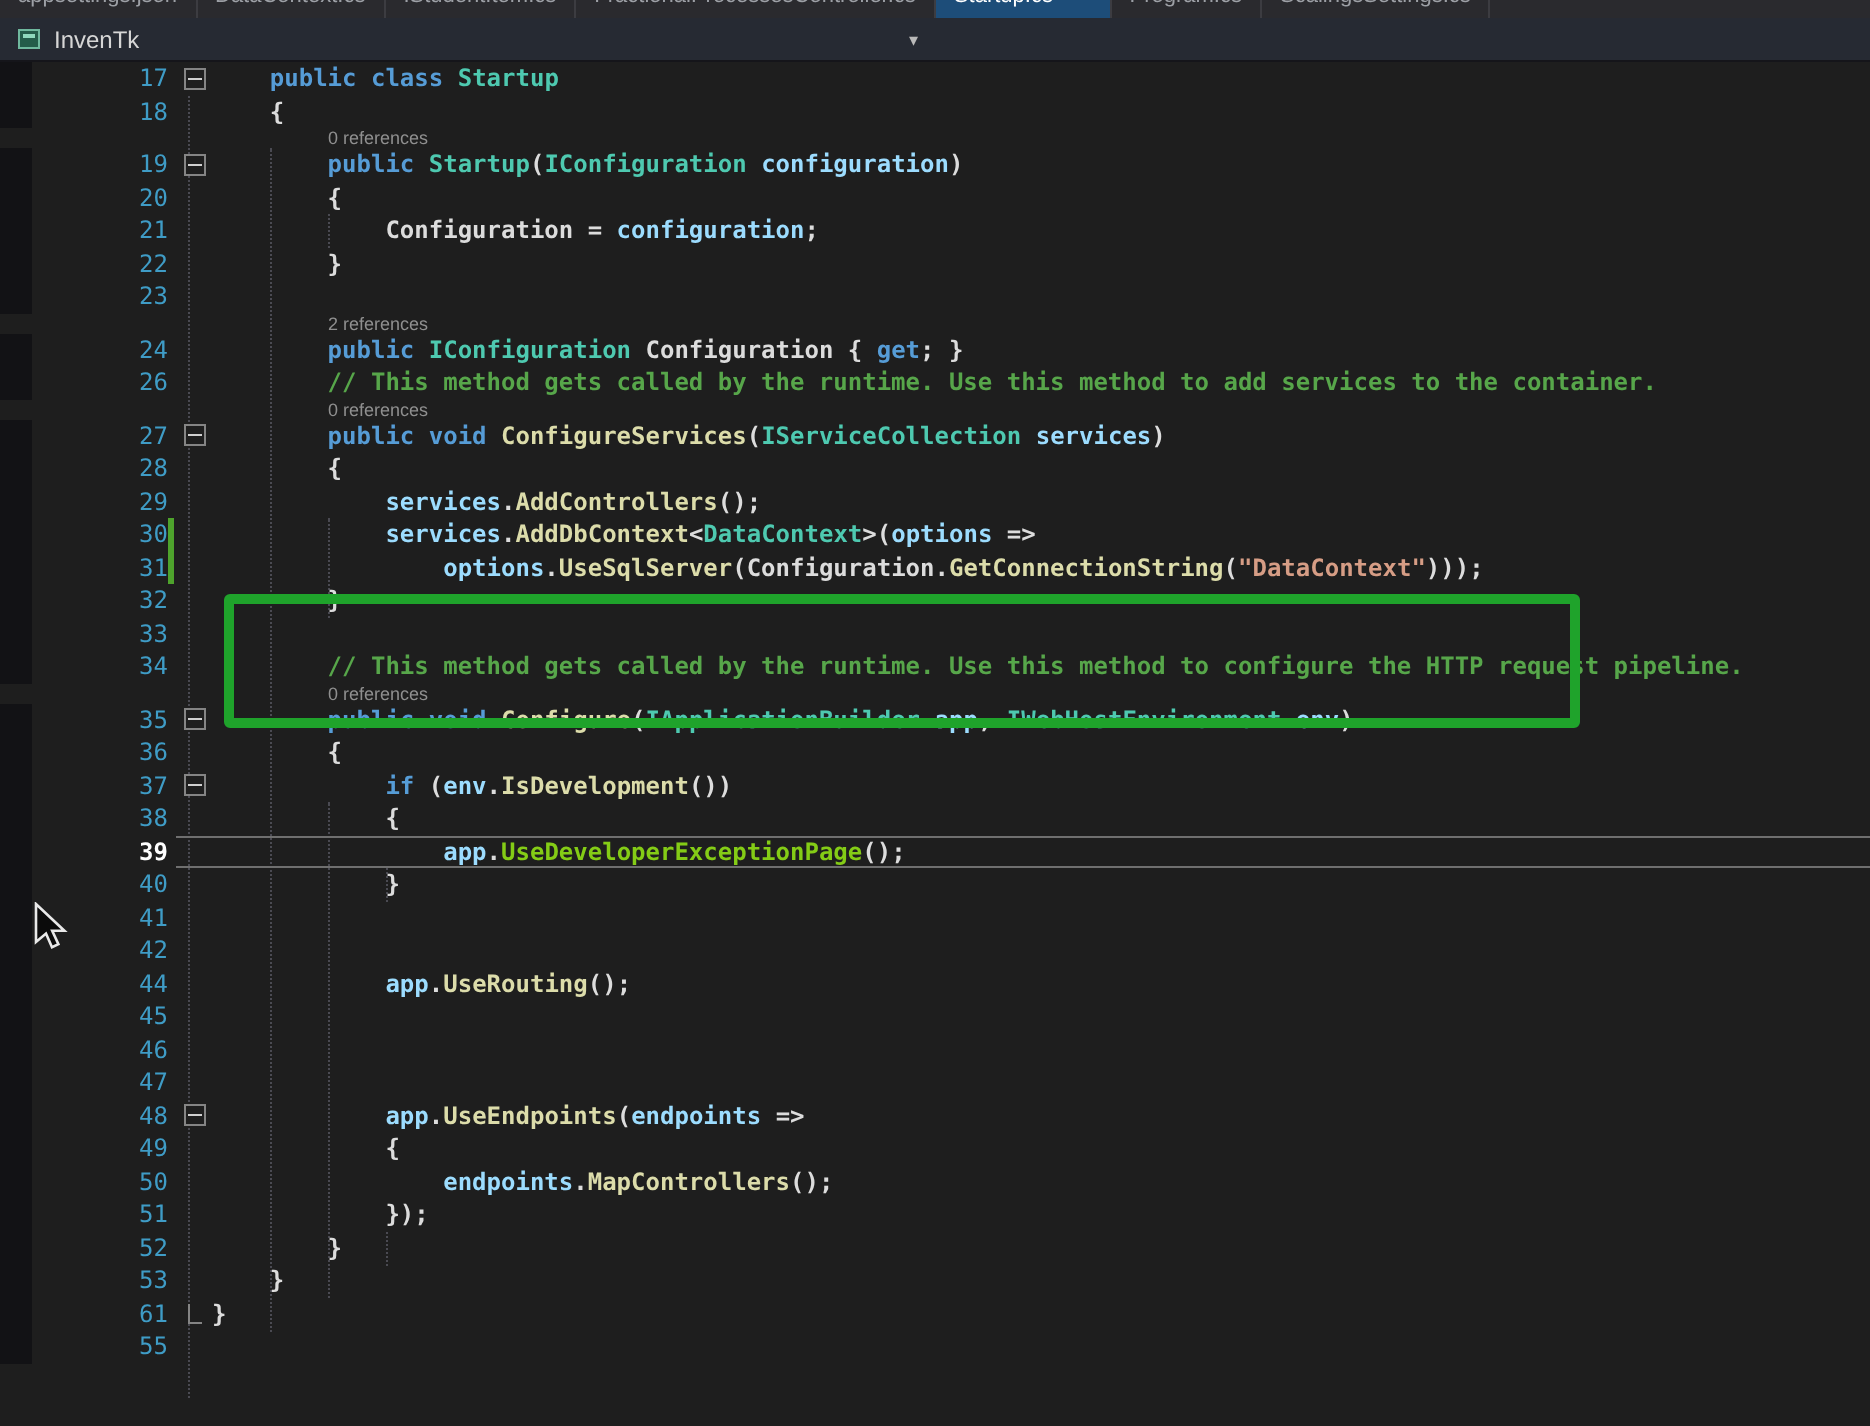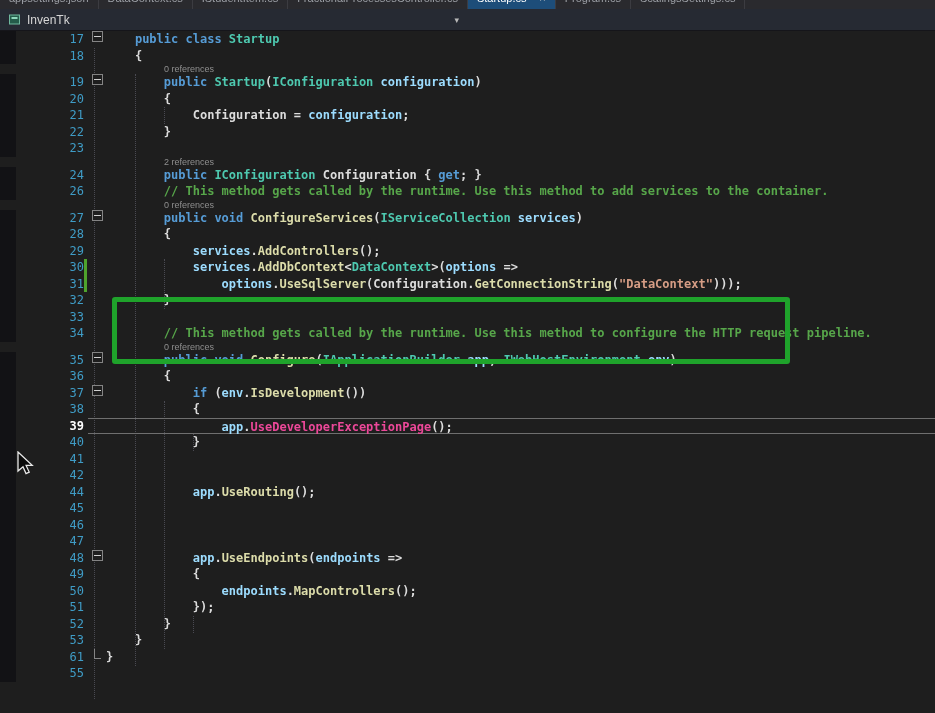--- a/index.html
+++ b/index.html
@@ -26,21 +26,21 @@
   .guides{position:absolute;left:0;top:0;right:0;bottom:0;z-index:0;}
   .guide{position:absolute;width:0;border-left:1px dotted #4a4a52;}
   .rows{position:static;}
   .row{display:flex;height:16.5px;line-height:16.5px;position:relative;z-index:1;}
   .lensrow{height:10px;line-height:10px;font-size:9px;color:#8f8f8f;padding-left:164px;
            position:relative;z-index:1;font-family:"Liberation Sans",sans-serif;}
   .bpm{width:16px;background:#121215;flex:none;}
   .lnum{width:72px;flex:none;text-align:right;padding-right:4px;box-sizing:border-box;color:#3f9cc6;
         font-family:"DejaVu Sans Mono",monospace;font-size:12px;}
   .row.current .lnum{color:#fefefe;font-weight:bold;}
-  .body{flex:1;display:flex;align-items:flex-start;box-sizing:border-box;min-width:0;}
+  .body{flex:1;display:flex;align-items:center;box-sizing:border-box;min-width:0;}
   .row.current .body{border-top:1px solid #6f6f6f;border-bottom:1px solid #6f6f6f;}
   .fold{width:18px;flex:none;display:flex;align-items:center;justify-content:center;}
   .foldbox{width:9px;height:9px;border:1px solid #848484;background:#1e1e1e;position:relative;display:block;box-sizing:content-box;}
   .foldbox::after{content:"";position:absolute;left:1px;right:1px;top:4px;height:1px;background:#cfcfcf;}
   .foldend{width:6px;height:9px;border-left:1px solid #848484;border-bottom:1px solid #848484;display:block;}
   pre.code{margin:0;font-family:"DejaVu Sans Mono",monospace;font-size:12px;line-height:16.5px;white-space:pre;font-weight:600;}
   .changebar{position:absolute;left:84px;top:0;bottom:0;width:3px;background:#4ea32c;z-index:2;}
 
   .annotation{position:absolute;border:5px solid #1fa32b;border-radius:3px;z-index:5;pointer-events:none;box-sizing:border-box;}
   .cursorsvg{position:absolute;z-index:9;pointer-events:none;}
@@ -292,21 +292,21 @@
           <div class="body">
             <div class="fold"></div>
             <pre class="code"><span style="color: rgb(220, 220, 220);">            {</span></pre>
           </div>
         </div>
         <div class="row current">
           <div class="bpm"></div>
           <div class="lnum">39</div>
           <div class="body">
             <div class="fold"></div>
-            <pre class="code"><span style="color: rgb(220, 220, 220);">                </span><span style="color: rgb(156, 220, 254);">app</span><span style="color: rgb(220, 220, 220);">.</span><span style="color: #ec4899;">UseDeveloperExceptionPage</span><span style="color: rgb(220, 220, 220);">();</span></pre>
+            <pre class="code"><span style="color: rgb(220, 220, 220);">                </span><span style="color: rgb(156, 220, 254);">app</span><span style="color: rgb(220, 220, 220);">.</span><span style="color: #84cc16;">UseDeveloperExceptionPage</span><span style="color: rgb(220, 220, 220);">();</span></pre>
           </div>
         </div>
         <div class="row">
           <div class="bpm"></div>
           <div class="lnum">40</div>
           <div class="body">
             <div class="fold"></div>
             <pre class="code"><span style="color: rgb(220, 220, 220);">            }</span></pre>
           </div>
         </div>

